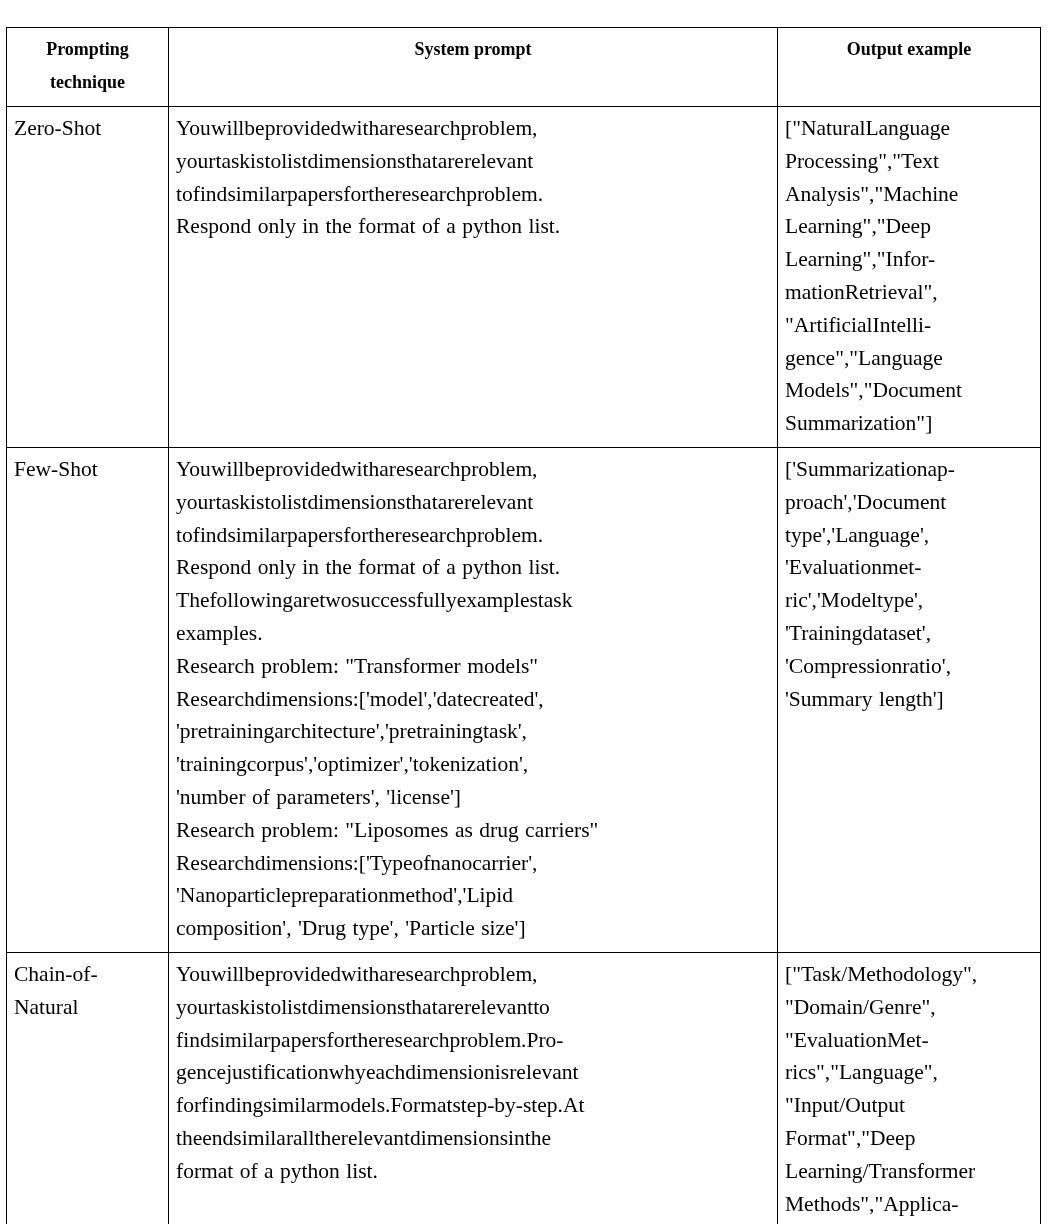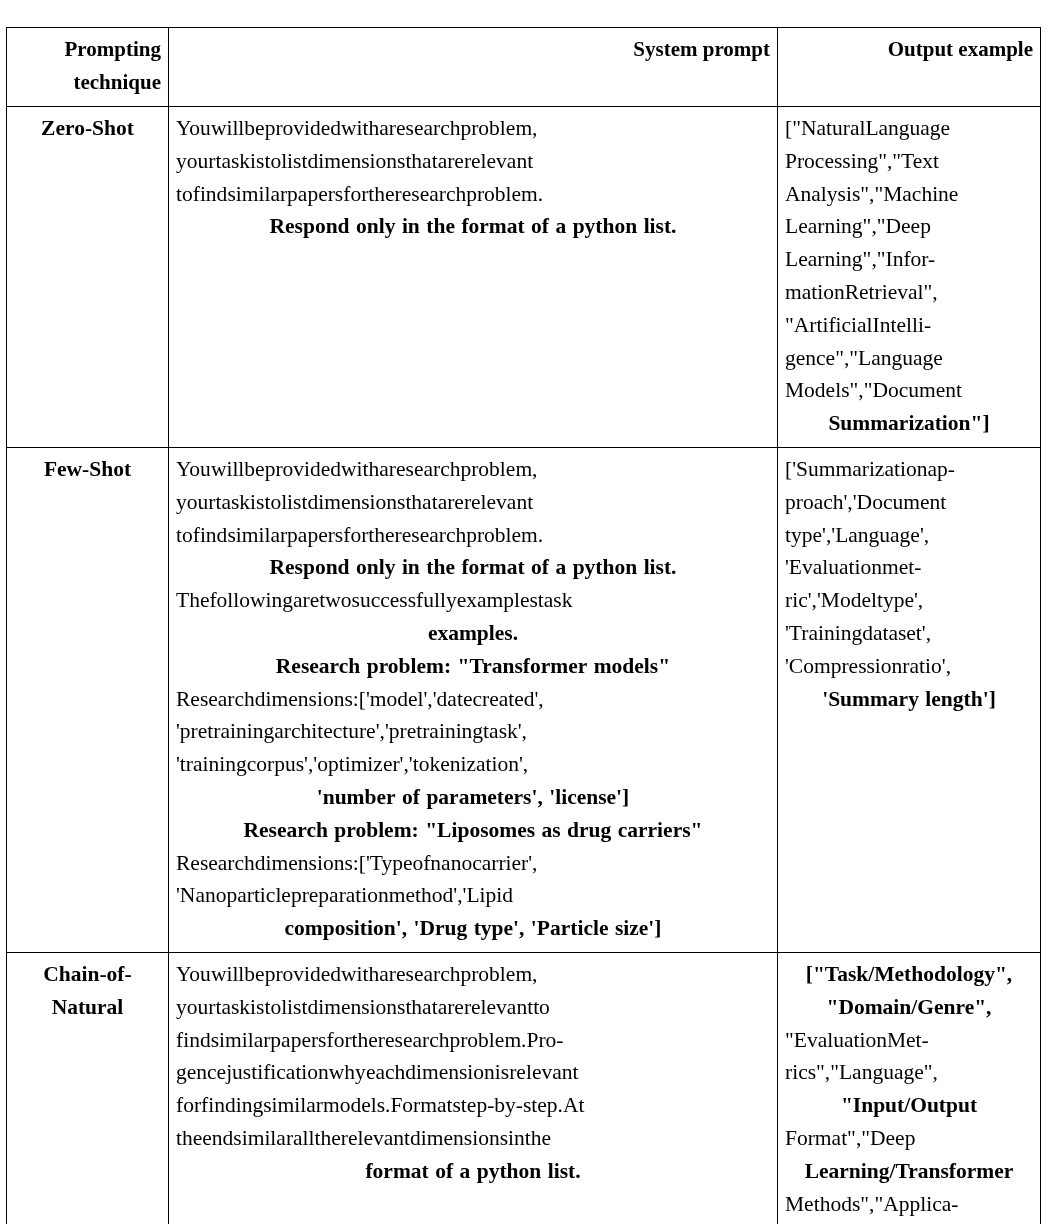--- a/index.html
+++ b/index.html
@@ -46,23 +46,22 @@
   col.c-output    { width: 263px; }
 
   
   .cell {
     padding: 5px 7px 7px 7px;
     font-size: 21.5px;
     line-height: 32.8px;
   }
   th .cell {
     font-weight: bold;
-    font-size: 21px;
+    font-size: 18px;
     line-height: 33px;
-    text-align: right;
   }
 
   
   th.head { height: 62px; }
 
   
   .lines {
     margin: 0;
   }
   .ln {
@@ -78,22 +77,21 @@
     display: flex;
     flex-direction: row;
     flex-wrap: nowrap;
     justify-content: flex-start;
     align-items: baseline;
     overflow: visible;
   }
   .ln > .w { white-space: pre; }
   
   .ln.ragged {
-    justify-content: center;
-    font-weight: bold;
+    justify-content: flex-start;
   }
   .ln.ragged > .w + .w { margin-left: 0.30em; }
 
   
   .technique .ln { height: 33px; }
 
   
   .out .cell { font-size: 21.5px; }
 </style>
 </head>

